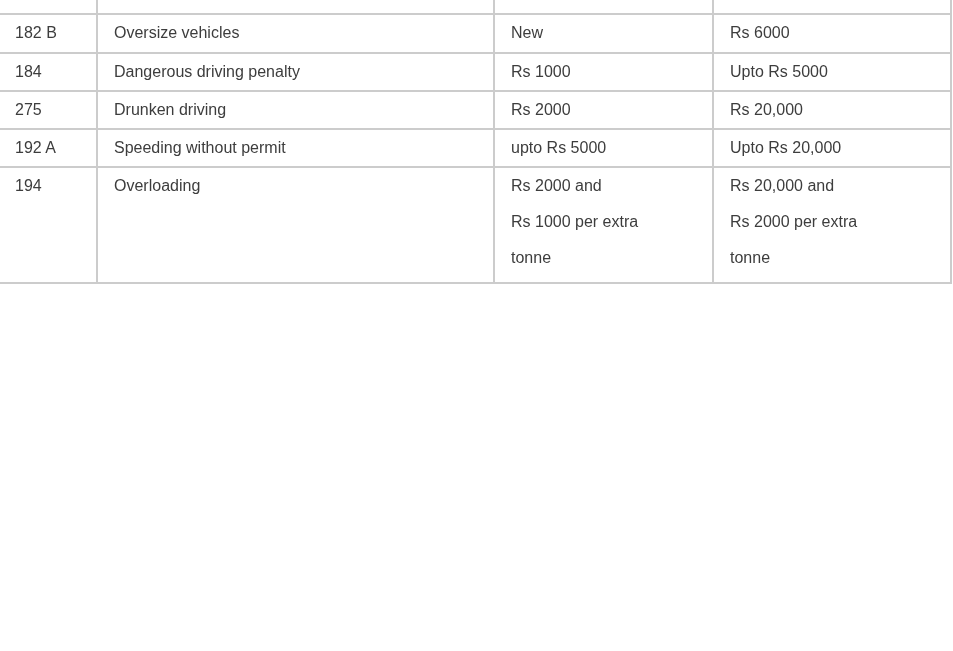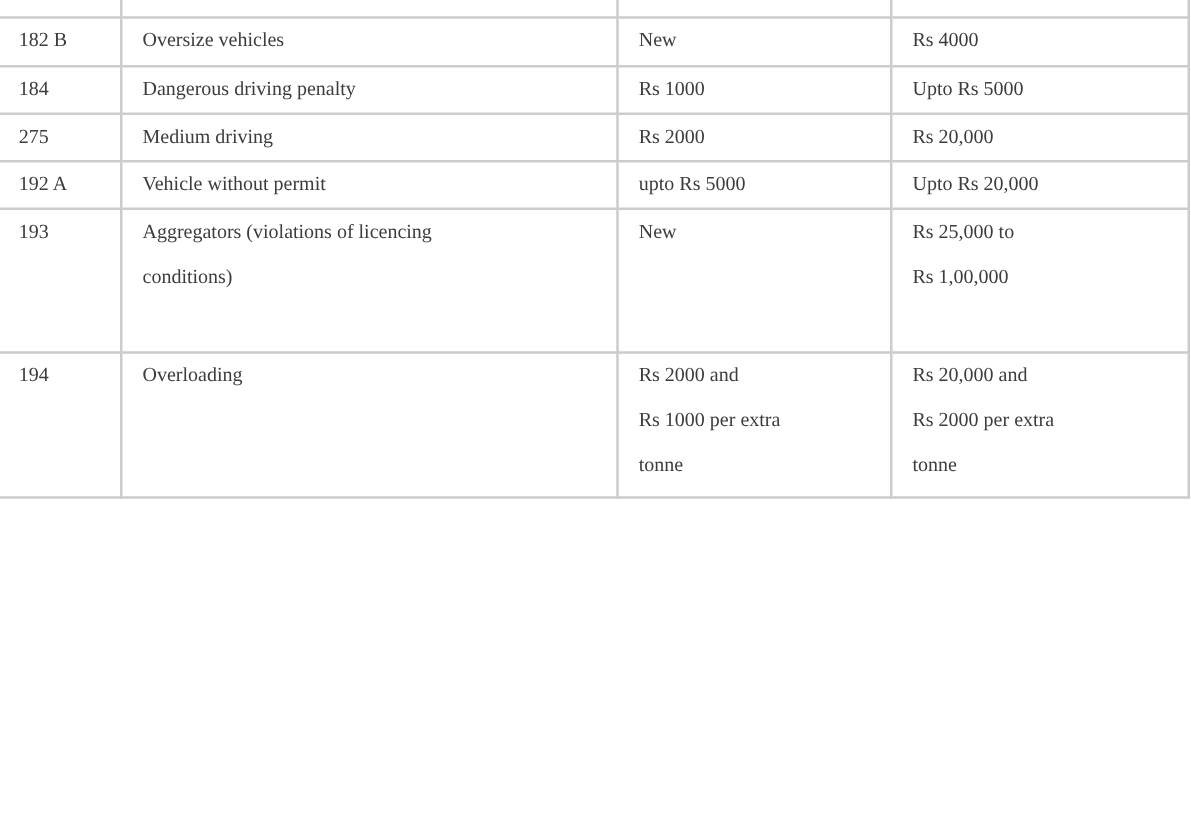--- a/index.html
+++ b/index.html
@@ -6,21 +6,21 @@
     margin: 0;
     padding: 0;
     background: #ffffff;
   }
   #screen {
     position: relative;
     width: 953px;
     height: 610px;
     overflow: hidden;
     background: #ffffff;
-    font-family: Liberation Serif, serif;
+    font-family: Liberation Sans, sans-serif;
   }
   table.penalty-table {
     position: absolute;
     left: -2px;
     top: -2px;
     border-collapse: collapse;
     table-layout: fixed;
     width: 952px;
     background: #ffffff;
   }
@@ -60,47 +60,39 @@
       <tr class="row-partial">
         <td class="col-section"></td>
         <td></td>
         <td></td>
         <td></td>
       </tr>
       <tr class="row-182b">
         <td class="col-section">182 B</td>
         <td>Oversize vehicles</td>
         <td>New</td>
-        <td>Rs 4000</td>
+        <td>Rs 6000</td>
       </tr>
       <tr class="row-184">
         <td class="col-section">184</td>
         <td>Dangerous driving penalty</td>
         <td>Rs 1000</td>
         <td>Upto Rs 5000</td>
       </tr>
       <tr class="row-185">
         <td class="col-section">275</td>
-        <td>Medium driving</td>
+        <td>Drunken driving</td>
         <td>Rs 2000</td>
         <td>Rs 20,000</td>
       </tr>
       <tr class="row-192a">
         <td class="col-section">192 A</td>
-        <td>Vehicle without permit</td>
+        <td>Speeding without permit</td>
         <td>upto Rs 5000</td>
         <td>Upto Rs 20,000</td>
-      </tr>
-      <tr class="row-193">
-        <td class="col-section">193</td>
-        <td>Aggregators (violations of licencing
-conditions)</td>
-        <td>New</td>
-        <td>Rs 25,000 to
-Rs 1,00,000</td>
       </tr>
       <tr class="row-194">
         <td class="col-section">194</td>
         <td>Overloading</td>
         <td>Rs 2000 and
 Rs 1000 per extra
 tonne</td>
         <td>Rs 20,000 and
 Rs 2000 per extra
 tonne</td>

